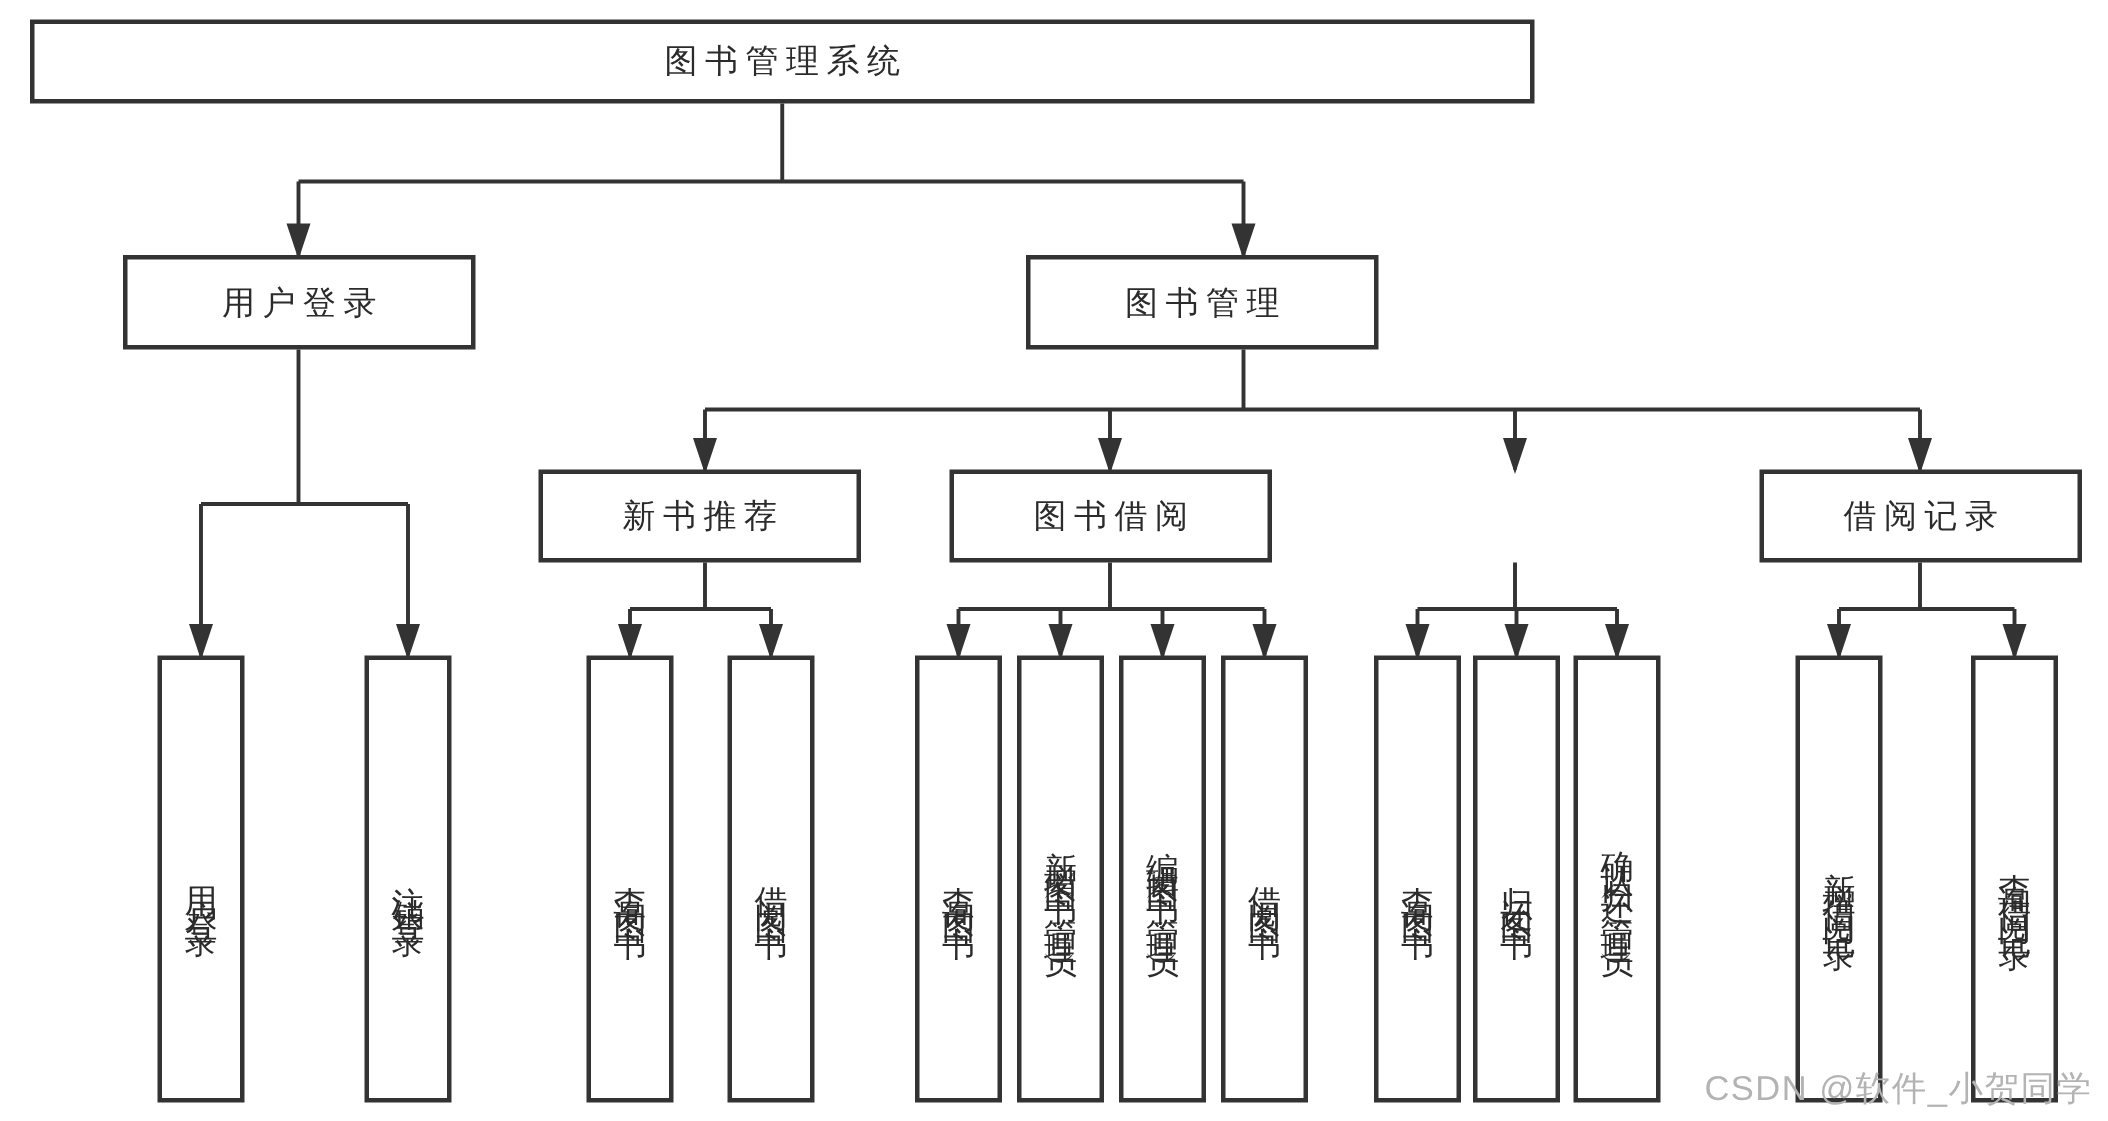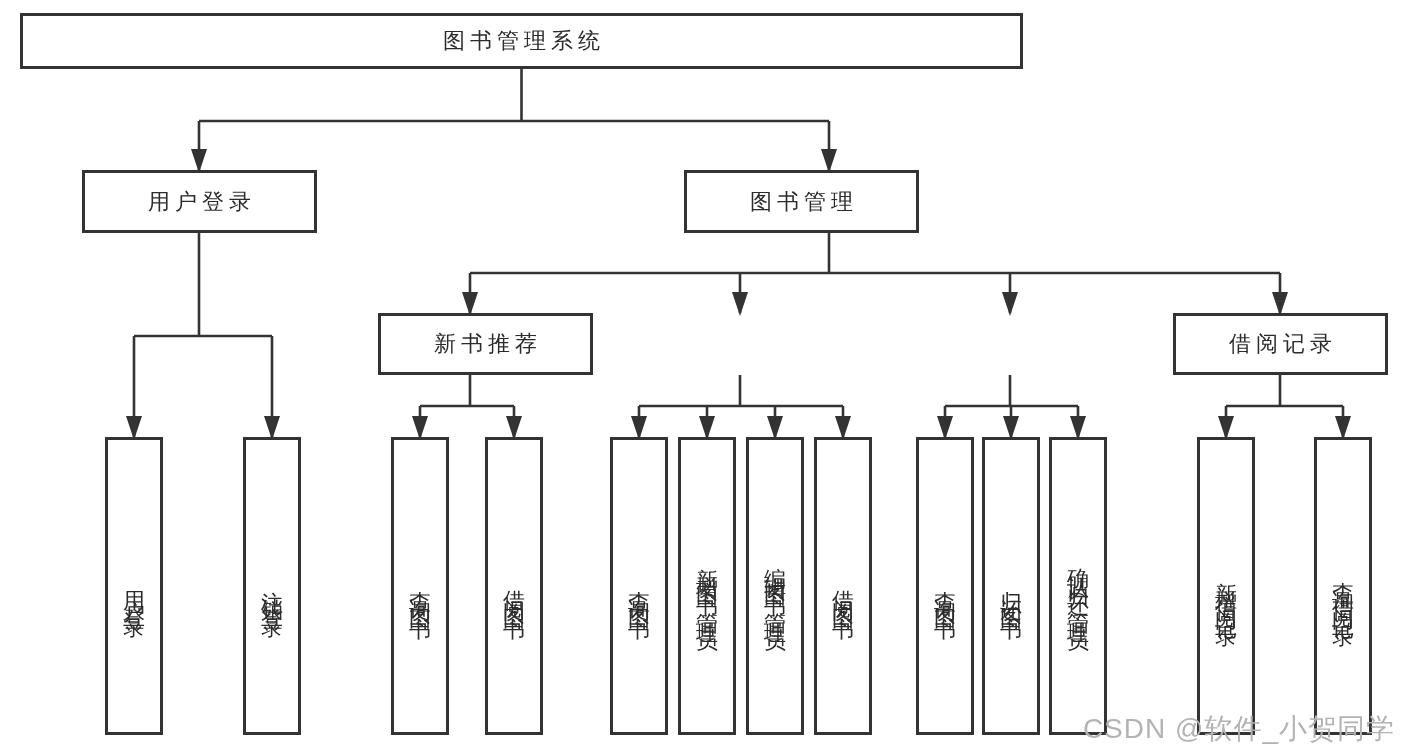--- a/index.html
+++ b/index.html
@@ -41,21 +41,21 @@
     position: absolute;
     left: 0; top: 0;
     width: 1405px; height: 747px;
     z-index: 2;
     pointer-events: none;
   }
   .watermark {
     position: absolute;
     top: 710px;
     right: 10px;
-    font-size: 28px;
+    font-size: 23px;
     color: #b3b3b3;
     letter-spacing: 1px;
     white-space: nowrap;
     z-index: 3;
   }
 </style>
 </head>
 <body>
 
 <div id="canvas">
@@ -64,22 +64,25 @@
     <span class="lbl">图书管理系统</span>
   </div>
 
   <div class="box h" style="left:82px; top:170px; width:235px; height:63px">
     <span class="lbl">用户登录</span>
   </div>
   <div class="box h" style="left:684px; top:170px; width:235px; height:63px">
     <span class="lbl">图书管理</span>
   </div>
 
-  <div class="box h" style="left:378px; top:313px; width:215px; height:62px">
+  <div class="box h" style="left:359px; top:313px; width:215px; height:62px">
     <span class="lbl">新书推荐</span>
+  </div>
+  <div class="box h" style="left:633px; top:313px; width:215px; height:62px">
+    <span class="lbl">图书借阅</span>
   </div>
   <div class="box h" style="left:1173px; top:313px; width:215px; height:62px">
     <span class="lbl">借阅记录</span>
   </div>
 
   <div class="box v" style="left:105px; top:437px; width:58px; height:298px">
     <span class="lbl">用户登录</span>
   </div>
   <div class="box v" style="left:243px; top:437px; width:58px; height:298px">
     <span class="lbl">注销登录</span>

